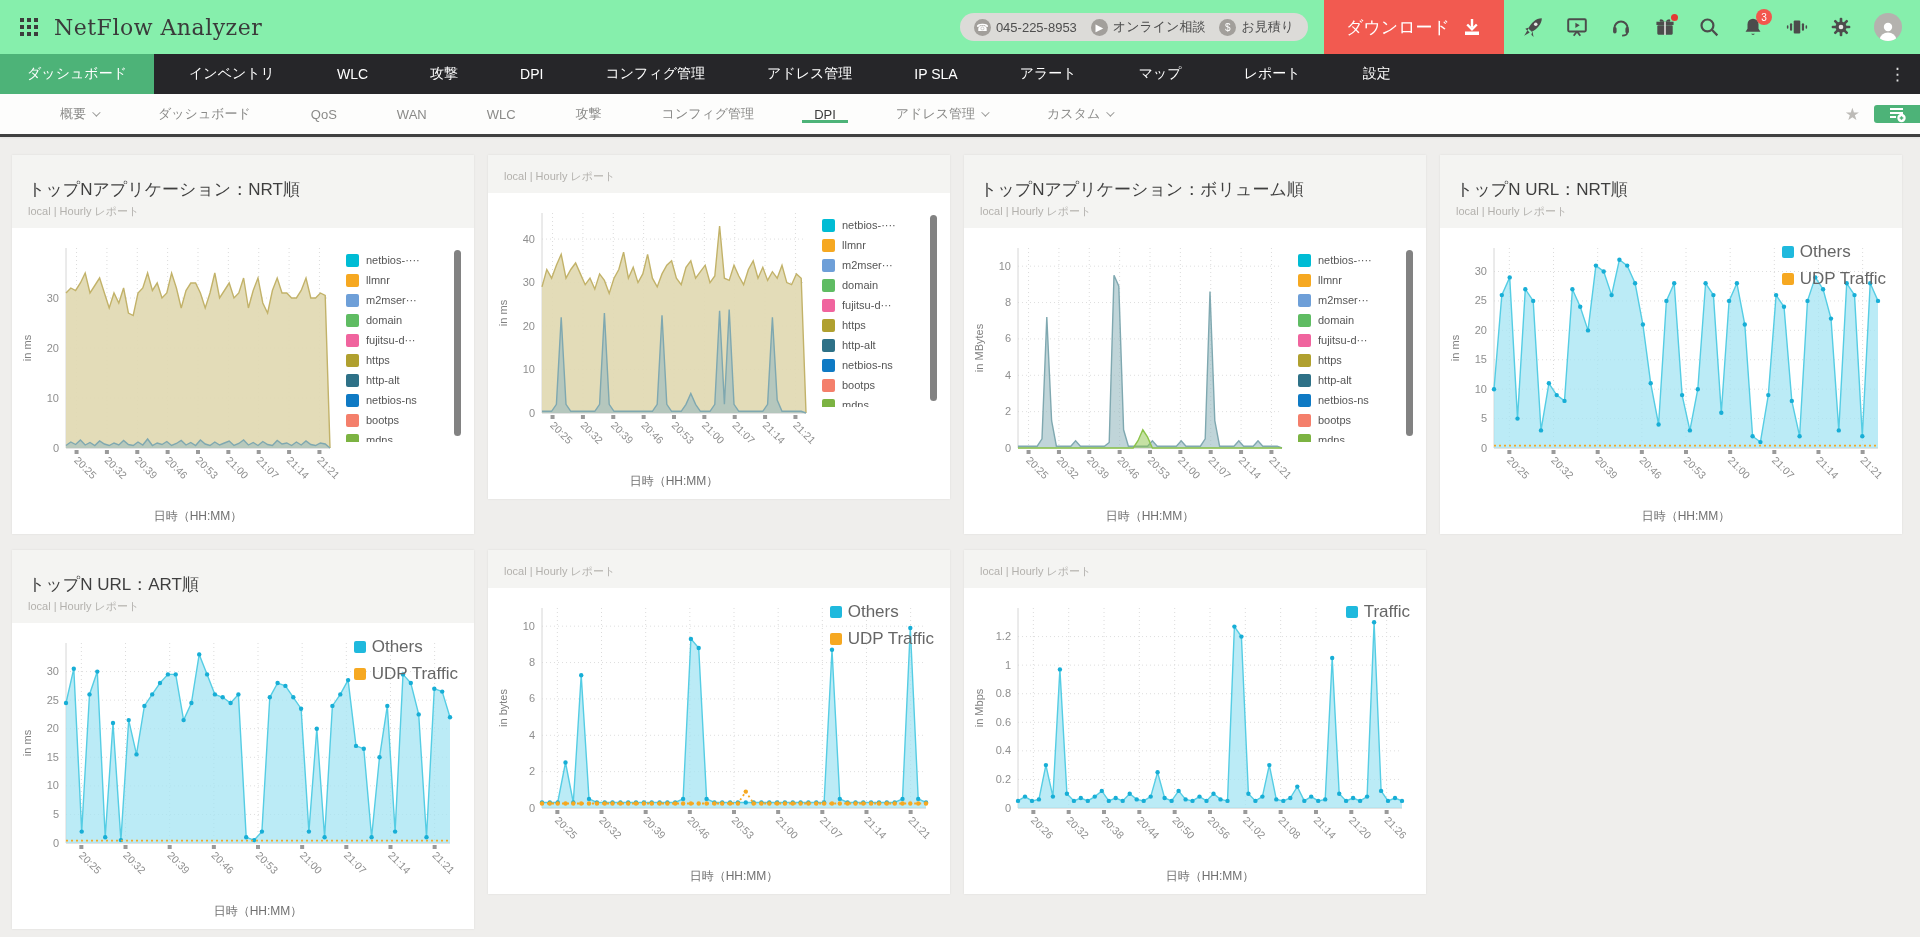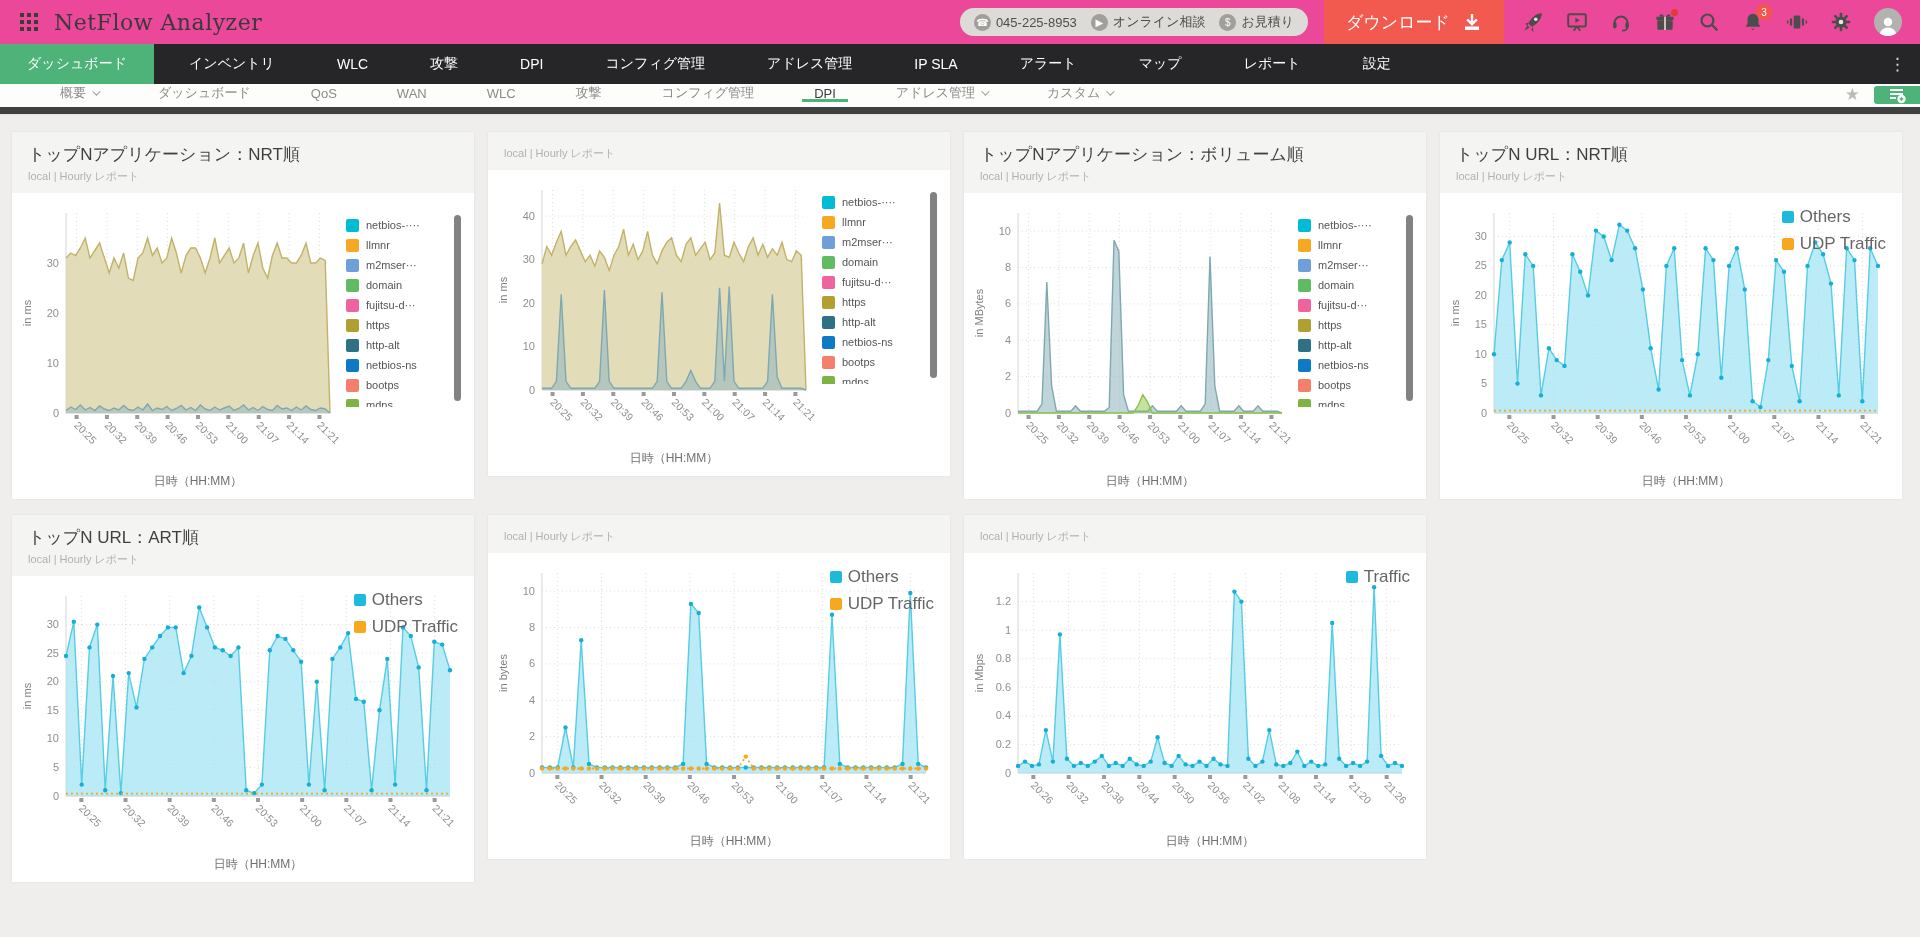--- a/index.html
+++ b/index.html
@@ -1,20 +1,20 @@
 <!DOCTYPE html>
 <html><head>
 <meta charset="utf-8">
 <style>
   * { margin:0; padding:0; box-sizing:border-box; }
   html,body { width:1920px; height:937px; overflow:hidden; background:#efeeec;
               font-family:"Liberation Sans", sans-serif; }
 
   
-  .topbar { height:44px; background:#ec4899; display:flex; align-items:center;
+  .topbar { height:54px; background:#86efac; display:flex; align-items:center;
             padding:0 0 0 18px; position:relative; }
   .apps-grid { width:22px; height:22px; margin-right:14px; cursor:pointer; display:flex; }
   .logo { font-family:"DejaVu Serif", serif; font-size:22px; color:#3a3a3a; letter-spacing:.5px; }
   .top-right { margin-left:auto; display:flex; align-items:center; height:100%; }
   .contact-pill { background:#dcdbd8; border-radius:16px; height:28px; display:flex;
                   align-items:center; padding:0 14px; gap:14px; margin-right:16px; }
   .cp-item { display:flex; align-items:center; gap:5px; font-size:13px; color:#4e4e4e; cursor:pointer; white-space:nowrap; }
   .cp-ico { width:17px; height:17px; border-radius:50%; background:#a29f9b; color:#fff;
             font-size:10px; display:flex; align-items:center; justify-content:center; }
   .download-btn { height:100%; border:none; background:#f25a50; color:#fff; font-size:17px;
@@ -32,40 +32,40 @@
   
   .mainnav { height:40px; background:#262629; display:flex; align-items:stretch; }
   .mainnav ul { list-style:none; display:flex; height:100%;gap:8px; }
   .mainnav li { color:#fff; font-size:14px; display:flex; align-items:center;
                 padding:0 27px; cursor:pointer; white-space:nowrap; }
   .mainnav li.active { background:#4db378; }
   .nav-more { margin-left:auto; color:#ddd; font-size:17px; display:flex; align-items:center;
               padding:0 14px; cursor:pointer; }
 
   
-  .subnav { height:30px; background:#fdfdfc; border-bottom:7px solid #404040;
-            display:flex; align-items:flex-start; box-shadow:0 1px 2px rgba(0,0,0,.05); }
+  .subnav { height:43px; background:#fdfdfc; border-bottom:3px solid #404040;
+            display:flex; align-items:center; box-shadow:0 1px 2px rgba(0,0,0,.05); }
   .subnav ul { list-style:none; display:flex; margin-left:30px; }
   .subnav li { font-size:13px; color:#8a8a88; display:flex; align-items:center; gap:6px;
                padding:0 30px; cursor:pointer; position:relative; white-space:nowrap; }
   .subnav li.active { color:#3c3c3c; }
   .subnav li.active::after { content:""; position:absolute; left:18px; right:18px; bottom:0;
                              height:3px; background:#4db378; }
   .caret { width:6px; height:6px; border-right:1.5px solid #9a9a98; border-bottom:1.5px solid #9a9a98;
            transform:rotate(45deg) translateY(-2px); display:inline-block; }
   .subnav-right { margin-left:auto; display:flex; align-items:center; gap:14px; }
   .star { color:#bdbbb7; font-size:17px; cursor:pointer; }
   .add-btn { width:46px; height:100%; border:none; background:#4db378; cursor:pointer;
              display:flex; align-items:center; justify-content:center; border-radius:3px 0 0 3px; }
 
   
   #dashboard { padding:18px 12px; display:flex; flex-wrap:wrap; gap:16px 14px; align-items:flex-start; }
   .card { width:462px; background:#fff; box-shadow:0 0 2px rgba(0,0,0,.08); }
   .card-head { background:#f4f4f2; padding:11px 16px 9px; }
-  .card-title { font-size:17px; color:#3f3f3f; }
+  .card-title { font-size:17px; color:#3f3f3f;margin-top:12px; }
   .card-sub { font-size:11px; color:#b3b1ad; margin-top:3px; }
   .chart-body { display:flex; align-items:flex-start; padding:6px 6px 8px 6px; position:relative; }
   svg text { font-family:"Liberation Sans", sans-serif; }
 
   .legend-side { width:124px; height:192px; margin-top:16px; overflow:hidden; position:relative;
                  padding-left:6px; flex:none; }
   .legend-side .litem { display:flex; align-items:center; gap:7px; height:20px; cursor:pointer; }
   .legend-side .sw { width:13px; height:13px; border-radius:2px; flex:none; }
   .legend-side .lt { font-size:11px; color:#555; white-space:nowrap; }
   .scroll-thumb { position:absolute; right:3px; top:0; width:7px; height:186px;

